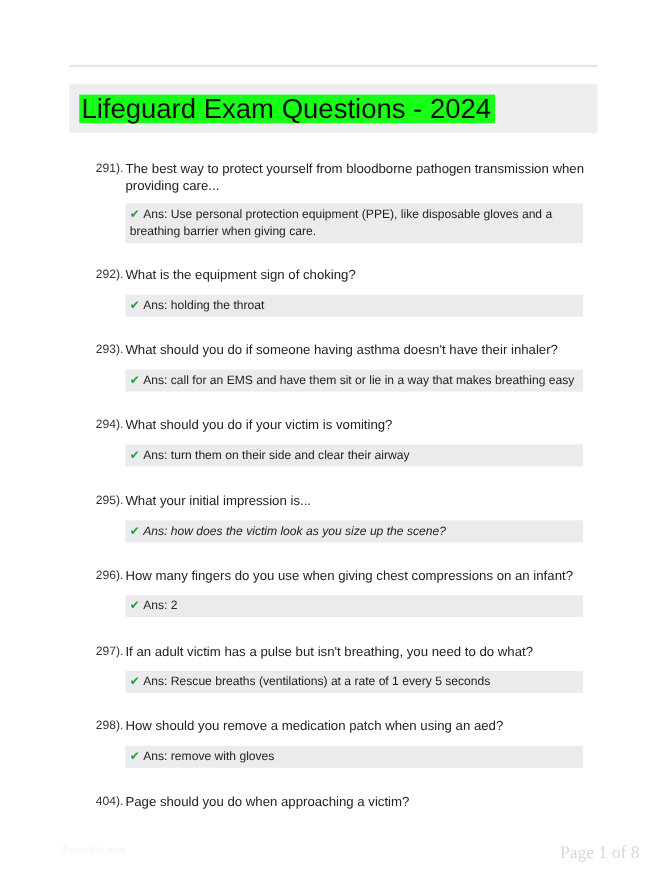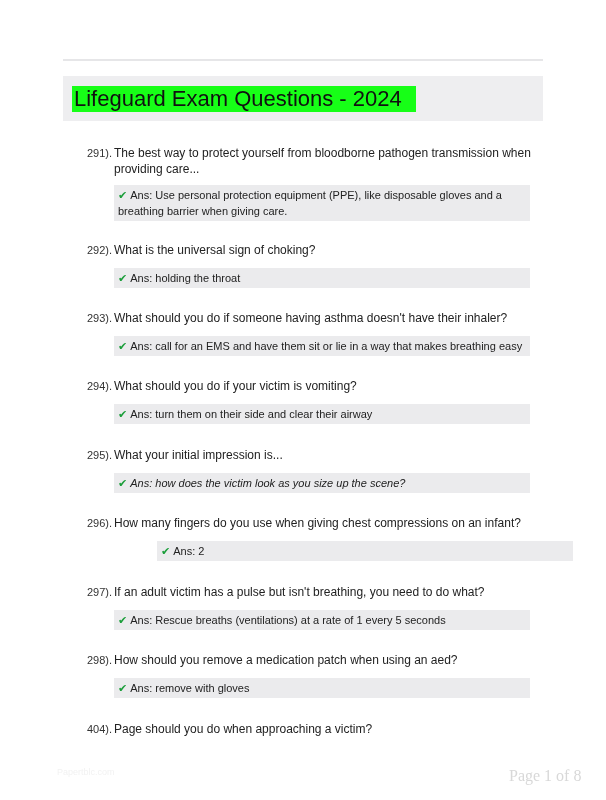--- a/index.html
+++ b/index.html
@@ -12,21 +12,21 @@
       position: absolute; left: 63px; top: 59px; width: 480px; height: 2px;
       background: #e6e6e8;
     }
     .title-band {
       position: absolute; left: 63px; top: 76px; width: 480px; height: 45px;
       background: #eeeef0;
     }
     .title-text {
       position: absolute; left: 9px; top: 10px;
       background: #17ff17; color: #111111;
-      font-size: 22px; line-height: 26px; padding: 0 14px 0 2px;
+      font-size: 25px; line-height: 26px; padding: 0 4px 0 2px;
       white-space: nowrap;
     }
     .qa {
       position: absolute; left: 63px; width: 480px;
     }
     .qnum {
       position: absolute; left: 24px; top: 0;
       font-size: 11px; line-height: 16px; color: #333333;
     }
     .qtext {
@@ -64,21 +64,21 @@
 <div class="qa" style="top:145px;">
   <span class="qnum">291).</span>
   <div class="qtext">The best way to protect yourself from bloodborne pathogen transmission when providing care...</div>
   <div class="ans" style="top:40px;">
     <span class="check">✔</span><span>Ans: Use personal protection equipment (PPE), like disposable gloves and a breathing barrier when giving care.</span>
   </div>
 </div>
 
 <div class="qa" style="top:242px;">
   <span class="qnum">292).</span>
-  <div class="qtext">What is the universal sign of choking?</div>
+  <div class="qtext">What is the equipment sign of choking?</div>
   <div class="ans" style="top:26px;">
     <span class="check">✔</span><span>Ans: holding the throat</span>
   </div>
 </div>
 
 <div class="qa" style="top:310px;">
   <span class="qnum">293).</span>
   <div class="qtext">What should you do if someone having asthma doesn't have their inhaler?</div>
   <div class="ans" style="top:26px;">
     <span class="check">✔</span><span>Ans: call for an EMS and have them sit or lie in a way that makes breathing easy</span>
@@ -97,21 +97,21 @@
   <span class="qnum">295).</span>
   <div class="qtext">What your initial impression is...</div>
   <div class="ans" style="top:26px;font-style:italic;">
     <span class="check">✔</span><span>Ans: how does the victim look as you size up the scene?</span>
   </div>
 </div>
 
 <div class="qa" style="top:515px;">
   <span class="qnum">296).</span>
   <div class="qtext">How many fingers do you use when giving chest compressions on an infant?</div>
-  <div class="ans" style="top:26px;margin-left:43px;">
+  <div class="ans" style="top:26px;">
     <span class="check">✔</span><span>Ans: 2</span>
   </div>
 </div>
 
 <div class="qa" style="top:584px;">
   <span class="qnum">297).</span>
   <div class="qtext">If an adult victim has a pulse but isn't breathing, you need to do what?</div>
   <div class="ans" style="top:26px;">
     <span class="check">✔</span><span>Ans: Rescue breaths (ventilations) at a rate of 1 every 5 seconds</span>
   </div>

